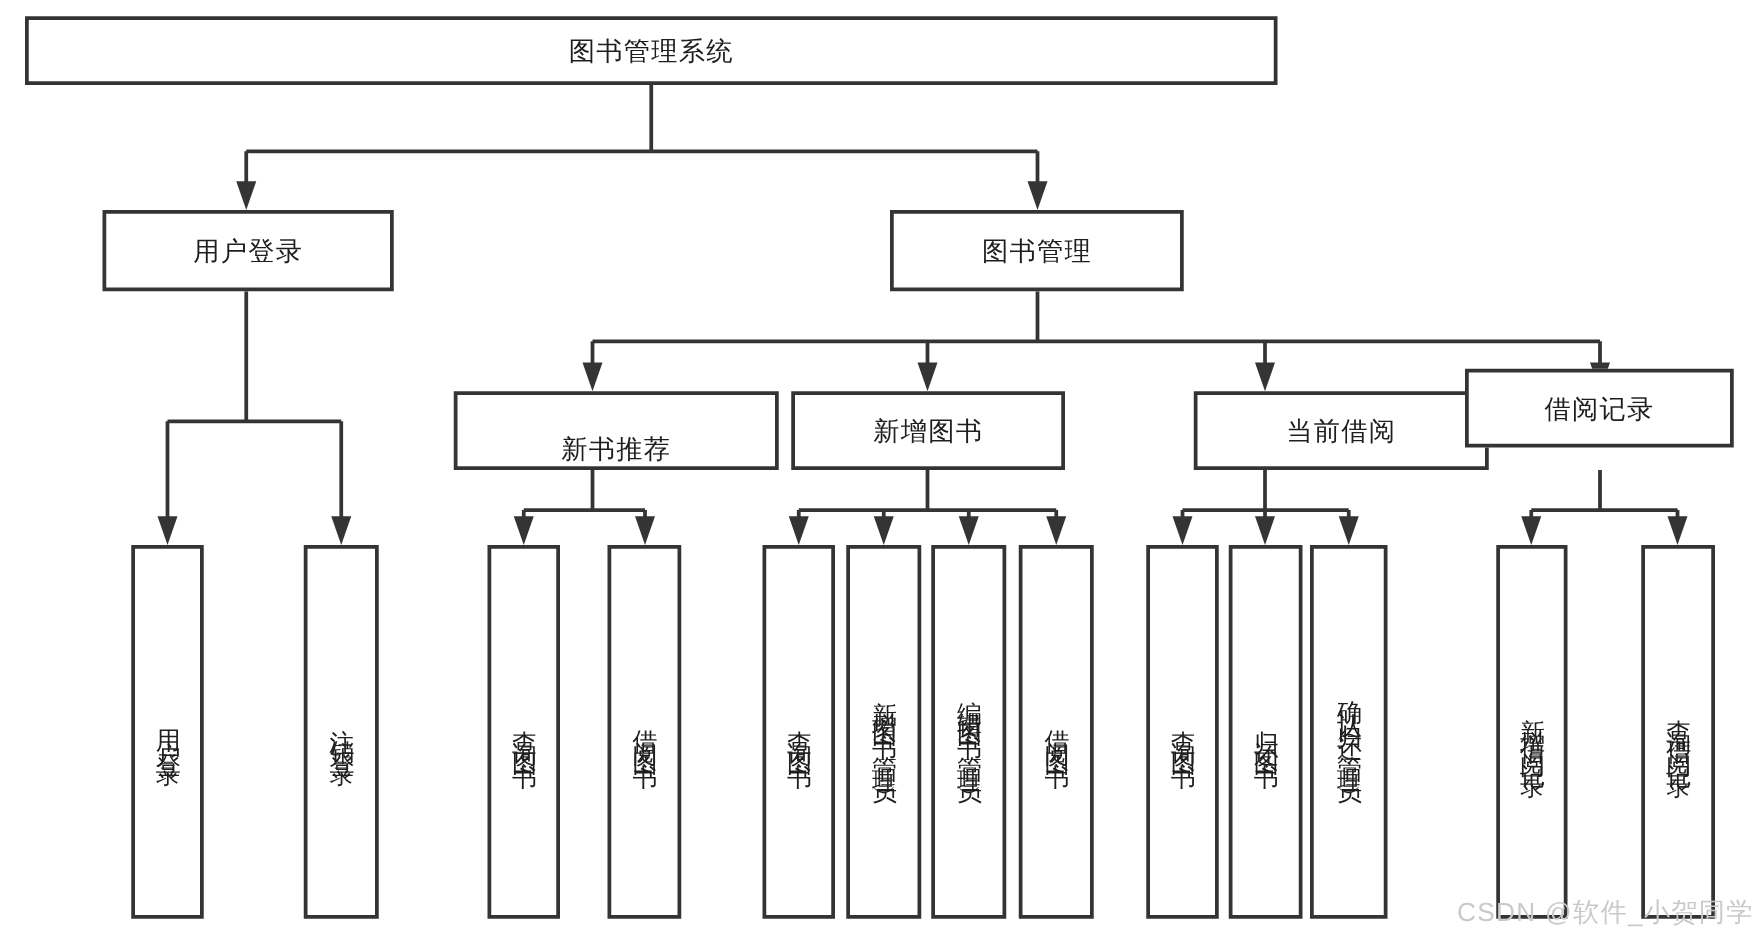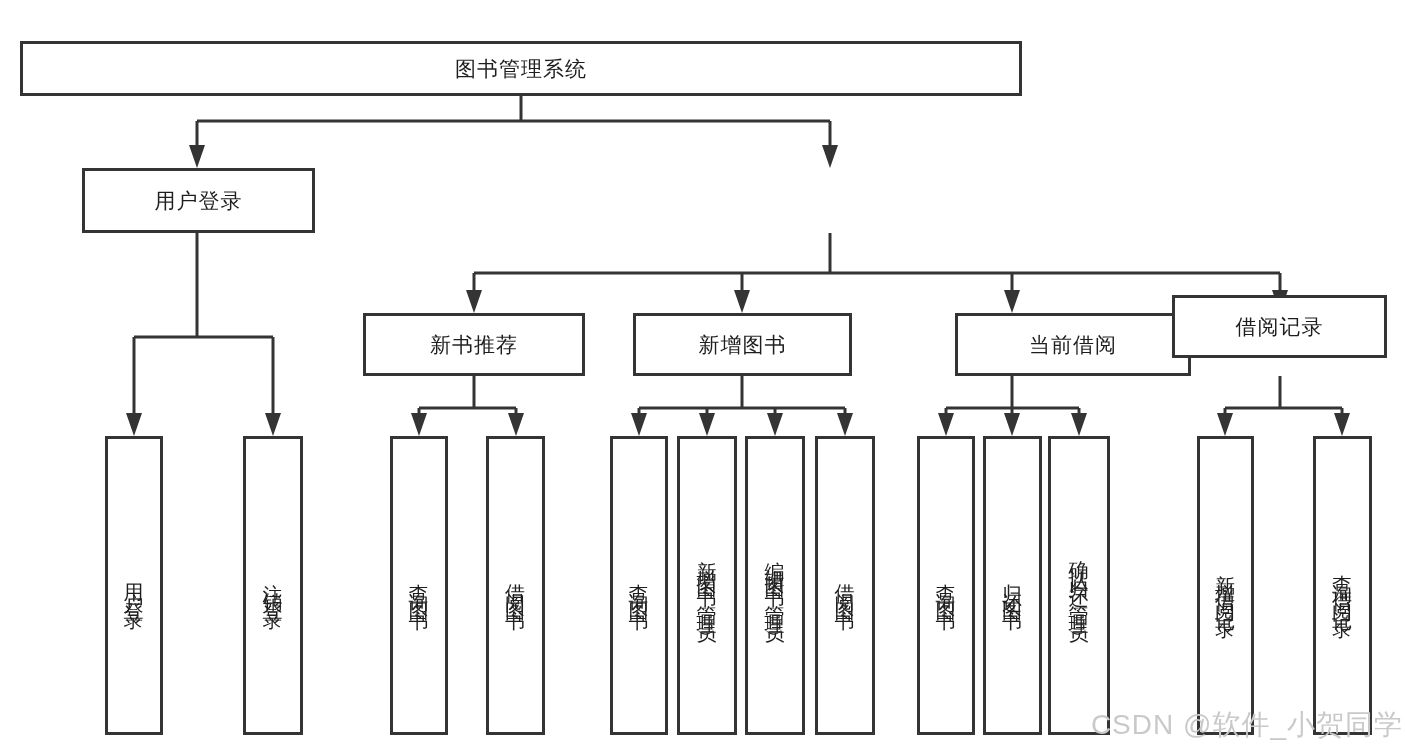--- a/index.html
+++ b/index.html
@@ -15,21 +15,21 @@
     color:var(--text-color,#1e1e1e);
   }
   .hbox{font-size:21px;letter-spacing:1px;white-space:nowrap;}
   .vbox{font-size:20px;}
   .vtext{
     writing-mode:vertical-rl;text-orientation:mixed;
     letter-spacing:9px;line-height:1;
   }
   .watermark{
     position:absolute;right:2px;bottom:3px;
-    font-size:28px;letter-spacing:1px;
+    font-size:21px;letter-spacing:1px;
     color:var(--wm-color,#c9c9c9);white-space:nowrap;
   }
 </style>
 </head>
 <body>
 
 <div class="stage" style="--line-color: #343434; --text-color: #1e1e1e; --bg: #ffffff; --wm-color: #c9c9c9;">
 
   <svg class="wires" viewBox="0 0 1405 747" width="1405" height="747" aria-hidden="true">
       <line x1="521" y1="68" x2="521" y2="121" stroke="#343434" stroke-width="3"></line>
@@ -79,29 +79,32 @@
       <polygon points="699,413 715,413 707,436" fill="#343434"></polygon>
       <polygon points="767,413 783,413 775,436" fill="#343434"></polygon>
       <polygon points="837,413 853,413 845,436" fill="#343434"></polygon>
       <polygon points="938,413 954,413 946,436" fill="#343434"></polygon>
       <polygon points="1004,413 1020,413 1012,436" fill="#343434"></polygon>
       <polygon points="1071,413 1087,413 1079,436" fill="#343434"></polygon>
       <polygon points="1217,413 1233,413 1225,436" fill="#343434"></polygon>
       <polygon points="1334,413 1350,413 1342,436" fill="#343434"></polygon>
     </svg>
 
-  <div class="node hbox" style="left:20px;top:13px;width:1002px;height:55px;margin-top:28px;">
+  <div class="node hbox" style="left:20px;top:13px;width:1002px;height:55px;">
     <span>图书管理系统</span>
   </div>
 
   <div class="node hbox" style="left:82px;top:168px;width:233px;height:65px;">
     <span>用户登录</span>
   </div>
+  <div class="node hbox" style="left:712px;top:168px;width:235px;height:65px;">
+    <span>图书管理</span>
+  </div>
 
-  <div class="node hbox" style="left:363px;top:313px;width:222px;height:63px;">
+  <div class="node hbox" style="left:363px;top:313px;width:260px;height:63px;align-items:flex-end;">
     <span>新书推荐</span>
   </div>
   <div class="node hbox" style="left:633px;top:313px;width:219px;height:63px;">
     <span>新增图书</span>
   </div>
   <div class="node hbox" style="left:955px;top:313px;width:236px;height:63px;">
     <span>当前借阅</span>
   </div>
   <div class="node hbox" style="left:1172px;top:295px;width:215px;height:63px;">
     <span>借阅记录</span>

